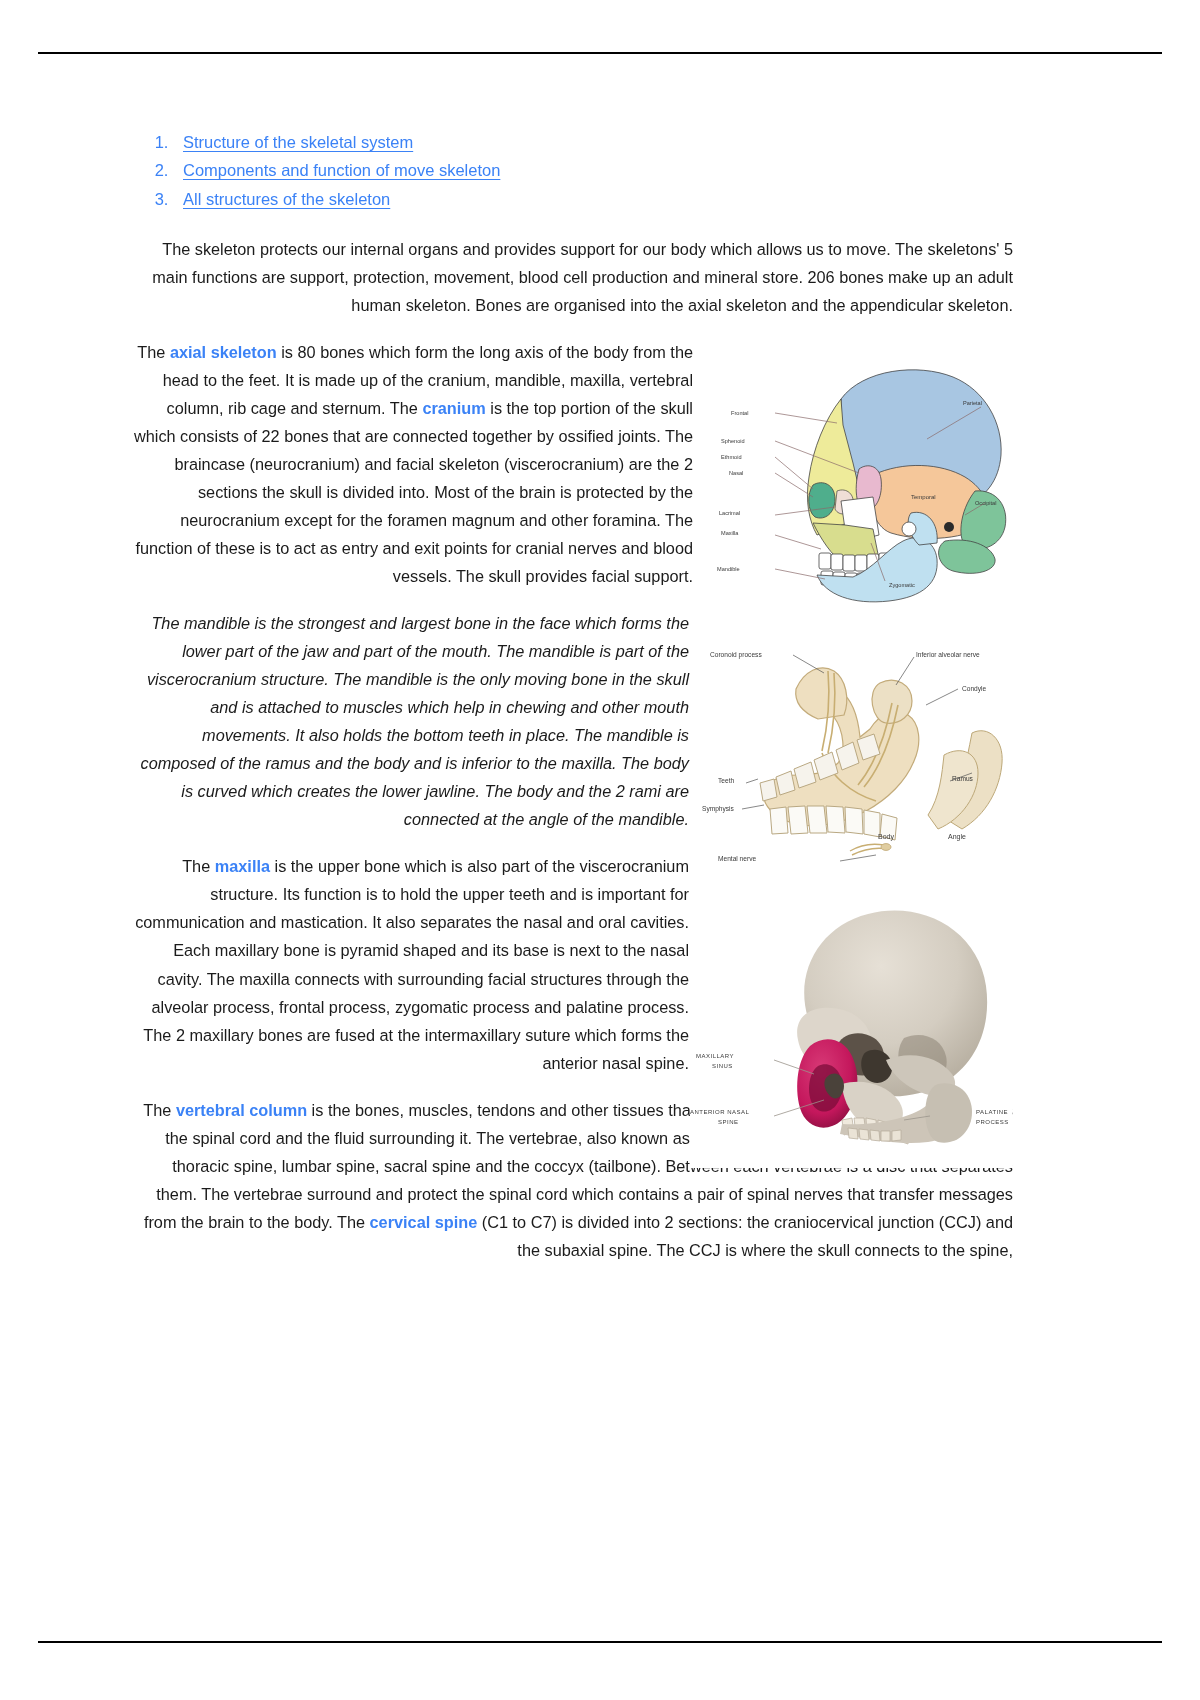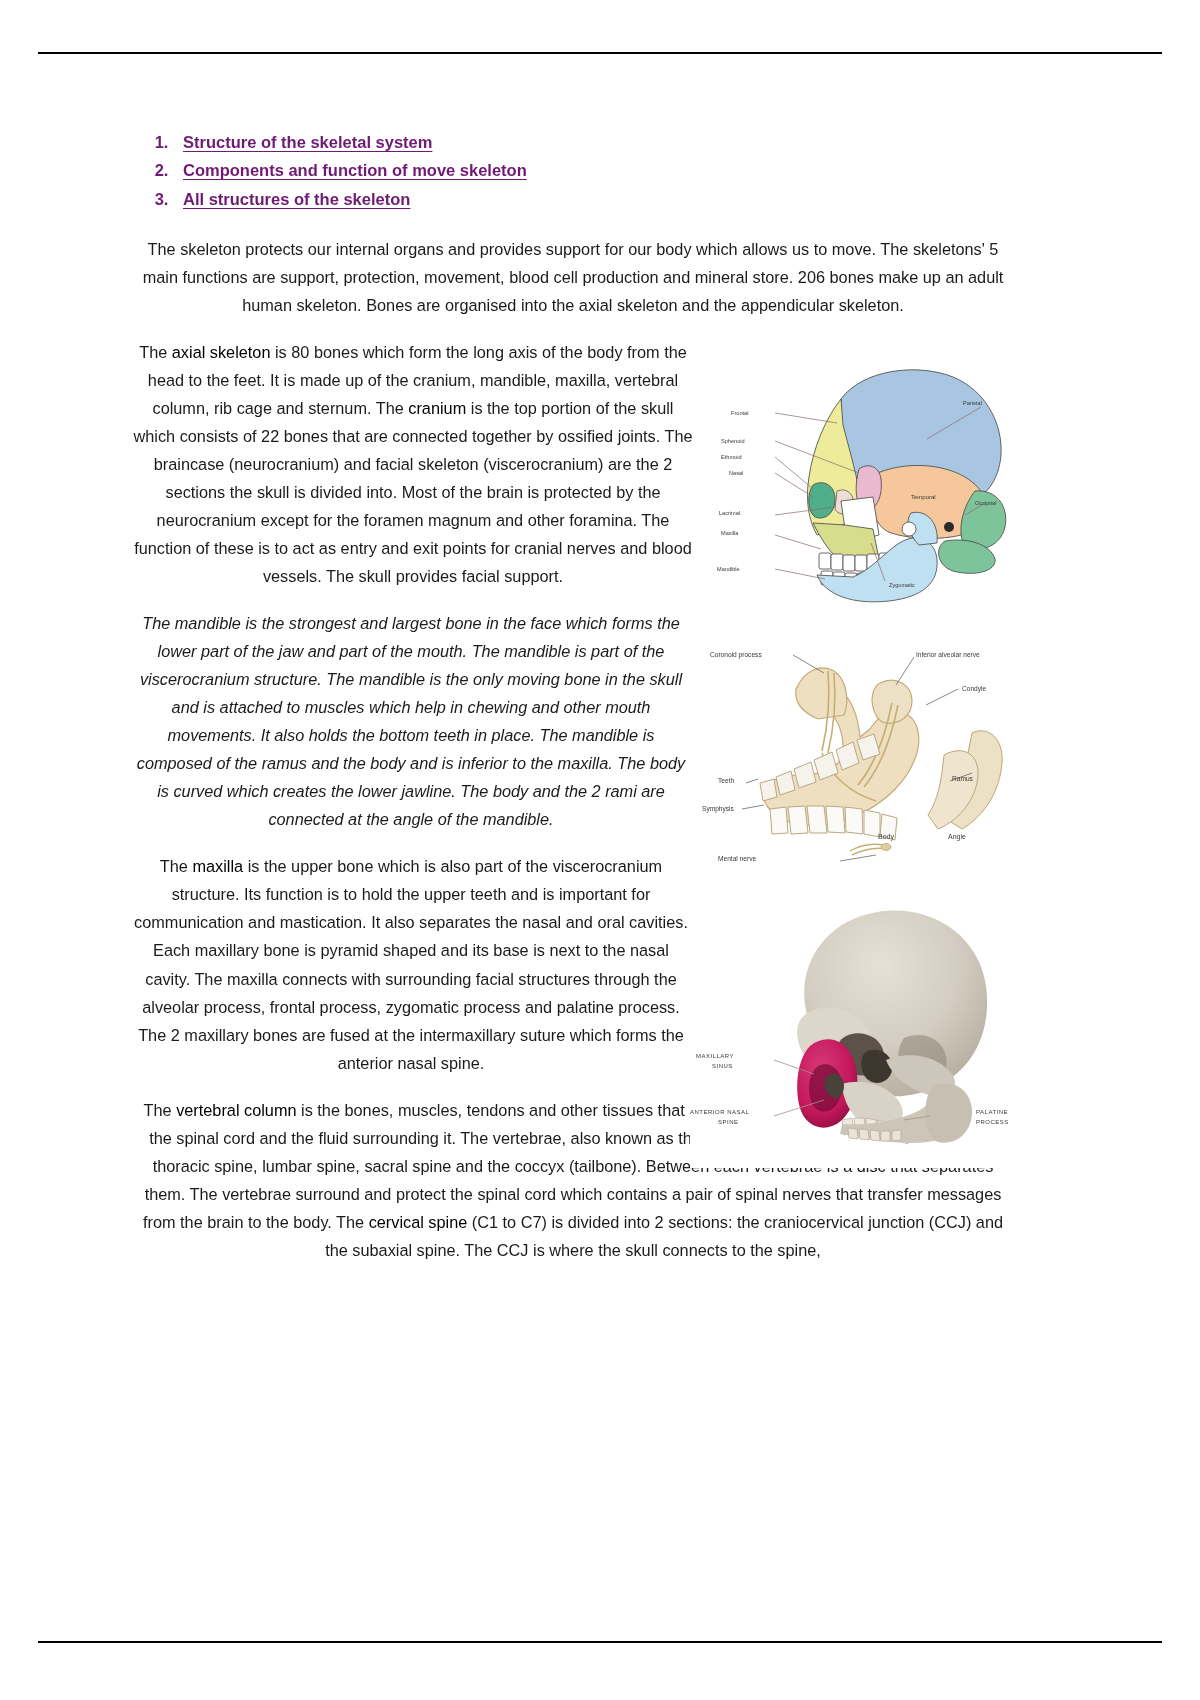--- a/index.html
+++ b/index.html
@@ -35,41 +35,41 @@
     top: 128px;
     width: 880px;
   }
 
   
   ol.heading-list {
     margin: 0 0 22px 0;
     padding: 0 0 0 40px;
     list-style: decimal;
     font-size: 16.5px;
-    font-weight: bold;
+    font-weight: normal;
     line-height: 1.72;
-    color: #701a75;
+    color: #3b82f6;
   }
   ol.heading-list li {
     padding-left: 10px;
   }
   ol.heading-list li span.htxt {
     text-decoration: underline;
     text-underline-offset: 2.5px;
   }
 
   
   p.para {
     margin: 1px 0 19px 0;
     font-size: 16.3px;
     line-height: 1.72;
     color: #1b1b1b;
-    text-align: center;
-  }
-  p.para b { font-weight: normal; color: #000000; }
+    text-align: right;
+  }
+  p.para b { font-weight: bold; color: #3b82f6; }
 
   .narrow { width: 560px; }
   .narrow-2 { width: 556px; font-style: italic; }
   .narrow-3 { width: 556px; }
   .full { width: 880px; }
 
   
   .fig {
     position: absolute;
     background: #fff;

